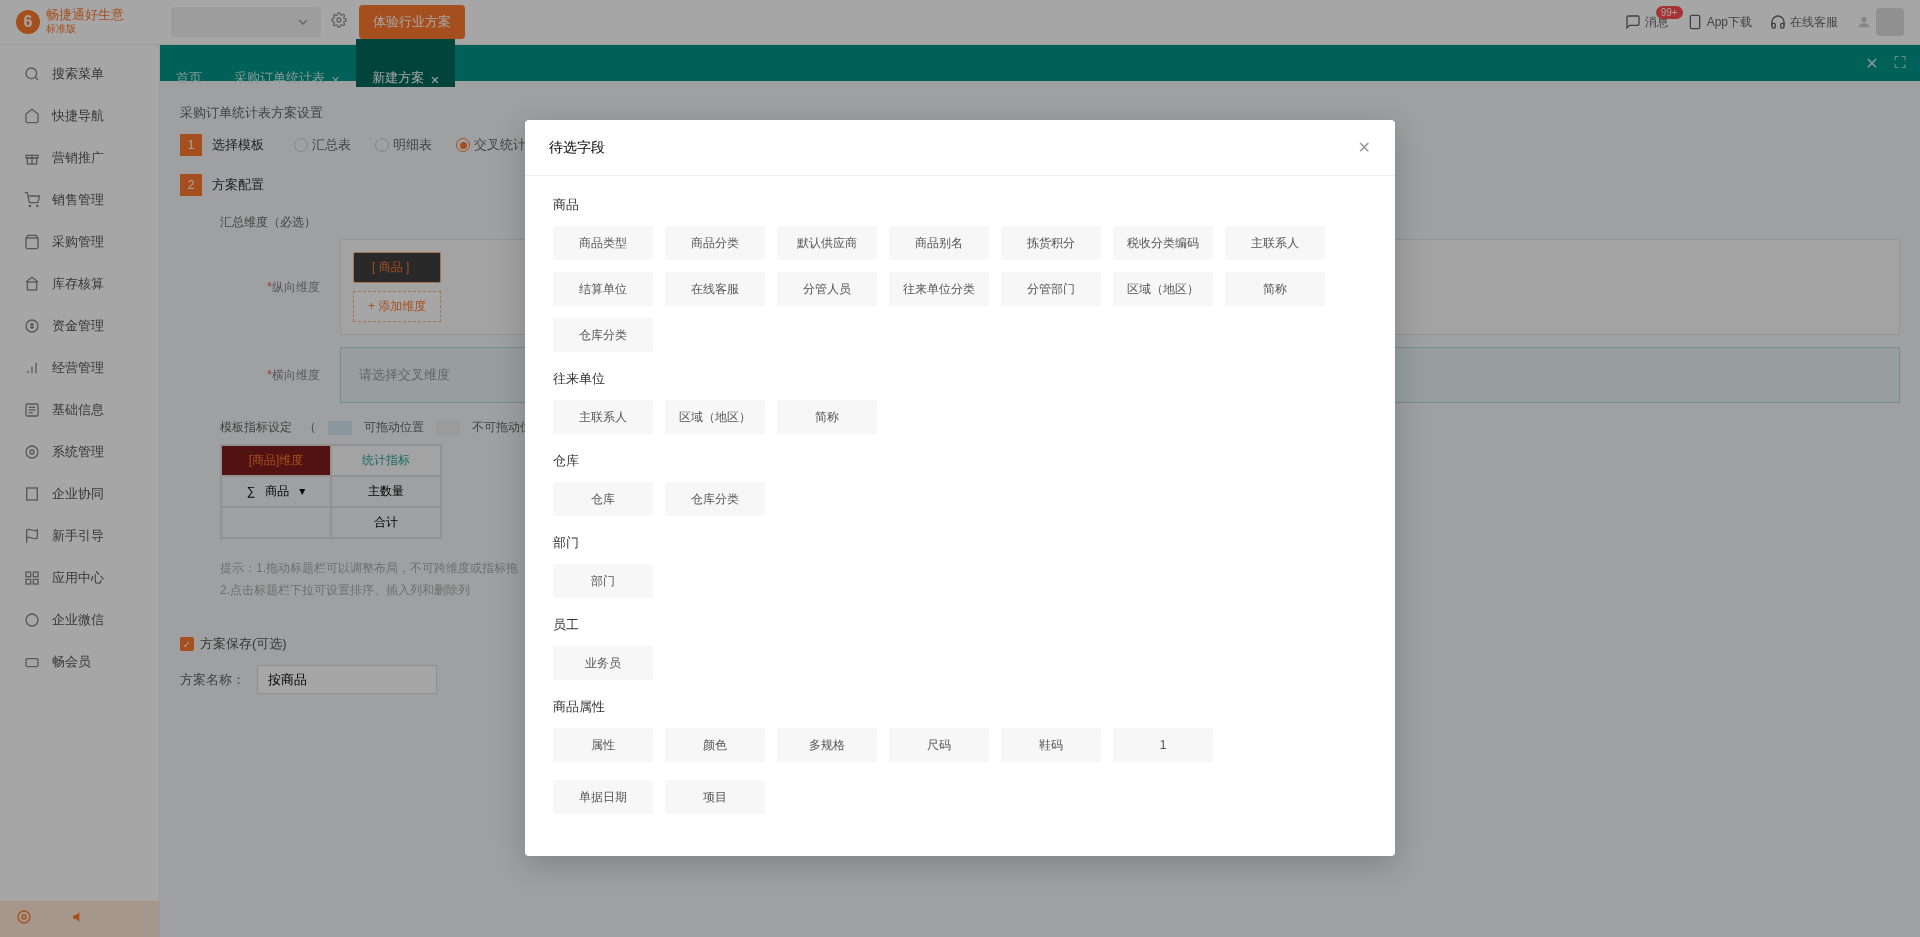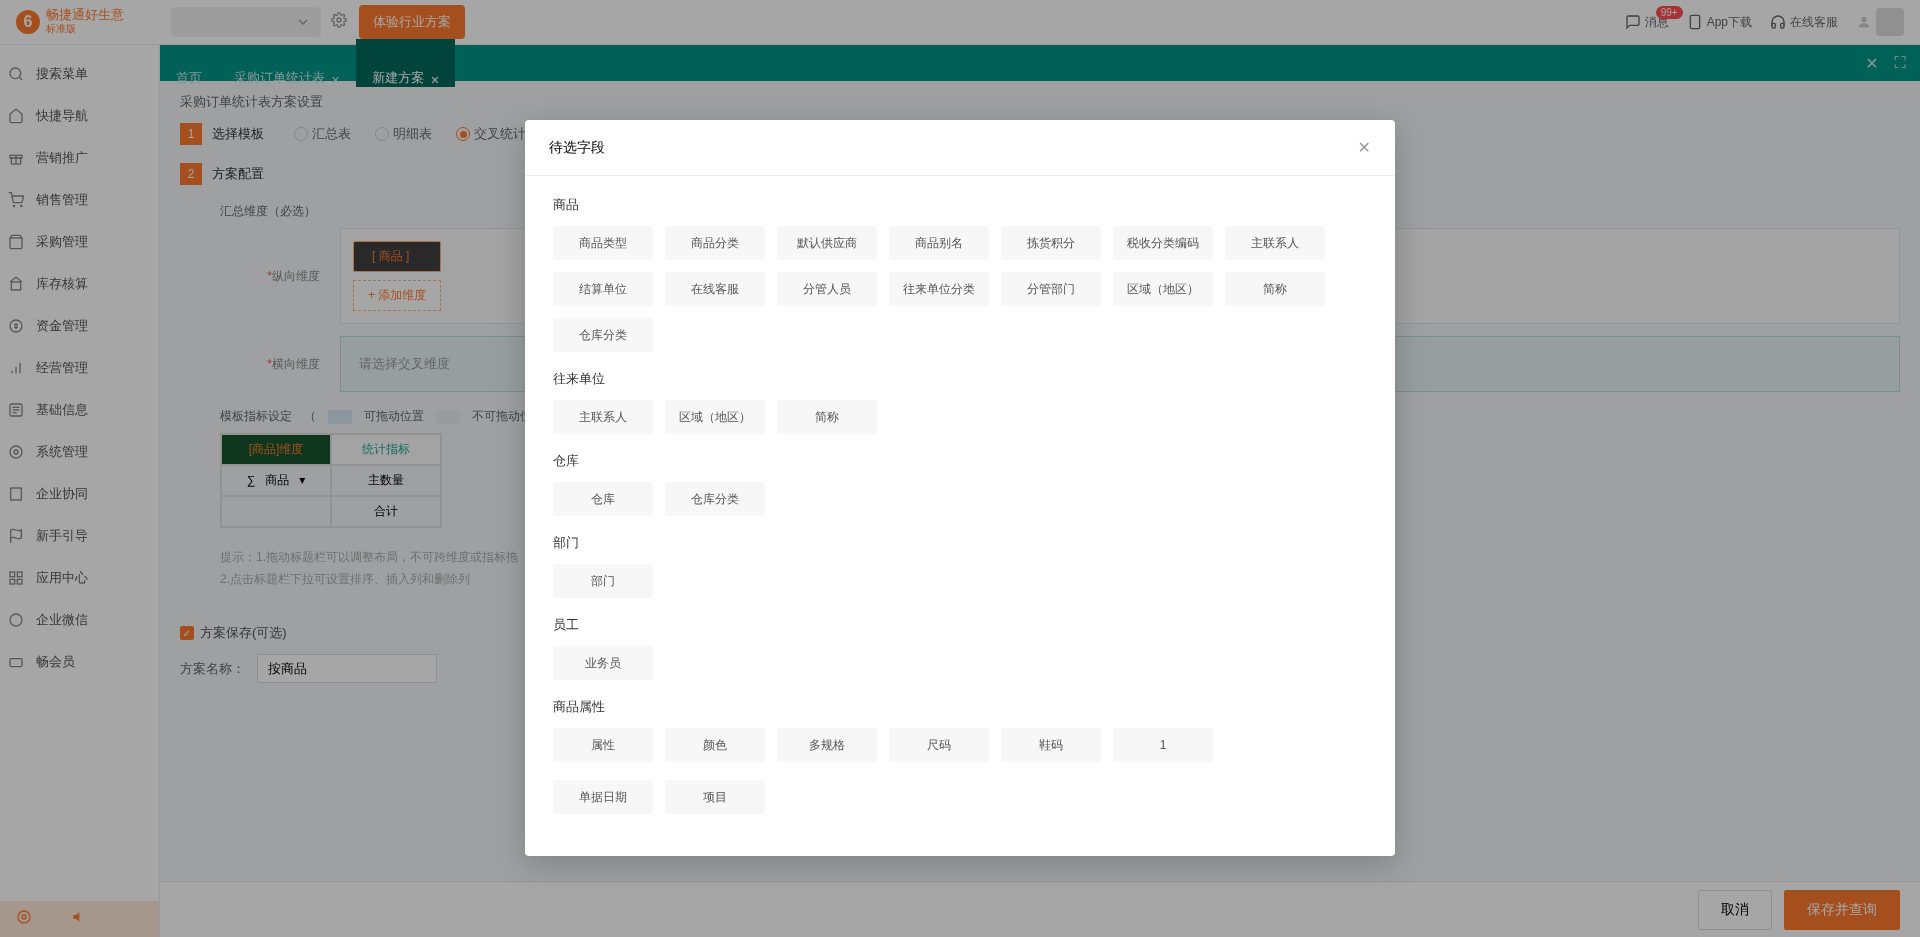--- a/index.html
+++ b/index.html
@@ -16,34 +16,34 @@
 .exp-btn { margin-left: 12px; background: #ff7a2e; color: #fff; border: none; padding: 8px 14px; border-radius: 4px; font-size: 13px; cursor: pointer; }
 .header-right { margin-left: auto; display: flex; align-items: center; gap: 18px; color: #666; font-size: 12px; }
 .hr-item { display: flex; align-items: center; gap: 4px; cursor: pointer; }
 .badge { position: relative; }
 .badge-num { position: absolute; top: -8px; right: -14px; background: #ff4d4f; color: #fff; font-size: 10px; padding: 1px 5px; border-radius: 8px; }
 .avatar { width: 28px; height: 28px; background: #ddd; border-radius: 4px; }
 
 
 .sidebar { position: absolute; left: 0; top: 45px; bottom: 0; width: 160px; background: #fff; border-right: 1px solid #eee; display: flex; flex-direction: column; }
 .menu-list { flex: 1; padding-top: 8px; }
-.menu-item { display: flex; align-items: center; gap: 12px; padding: 12px 8px; color: #555; font-size: 13px; cursor: pointer; }
+.menu-item { display: flex; align-items: center; gap: 12px; padding: 12px 24px; color: #555; font-size: 13px; cursor: pointer; }
 .menu-icon { width: 16px; height: 16px; display: inline-block; color: #888; }
 .sidebar-footer { height: 36px; background: #ffe8d9; display: flex; align-items: center; padding: 0 16px; gap: 40px; color: #ff7a2e; }
 
 
 .main { position: absolute; left: 160px; top: 45px; right: 0; bottom: 0; background: #f5f6f7; display: flex; flex-direction: column; }
 .tab-bar { height: 36px; background: #009688; display: flex; align-items: center; padding: 0; }
 .tab { height: 48px; display: flex; align-items: flex-end; padding: 0 16px; color: #cce8e5; font-size: 13px; cursor: pointer; gap: 6px; }
 .tab.active { background: #00695c; color: #fff; }
 .tab-close { font-size: 11px; }
 .tab-right { margin-left: auto; display: flex; gap: 4px; padding-right: 8px; }
 .tab-right-btn { width: 24px; height: 24px; display: flex; align-items: center; justify-content: center; color: #cce8e5; cursor: pointer; }
 
-.content { flex: 1; padding: 12px 20px; overflow: auto; position: relative; }
+.content { flex: 1; padding: 23px 20px; overflow: auto; position: relative; }
 .breadcrumb { font-size: 13px; color: #666; margin-bottom: 12px; }
 
 .step-row { display: flex; align-items: center; gap: 10px; margin-bottom: 18px; }
 .step-num { width: 22px; height: 22px; background: #ff7a2e; color: #fff; font-size: 12px; display: flex; align-items: center; justify-content: center; }
 .step-label { font-size: 13px; color: #333; }
 .radio-group { display: flex; gap: 24px; margin-left: 20px; }
 .radio-item { display: flex; align-items: center; gap: 4px; font-size: 13px; color: #666; cursor: pointer; }
 .radio-circle { width: 14px; height: 14px; border: 1px solid #ccc; border-radius: 50%; display: flex; align-items: center; justify-content: center; }
 .radio-circle.checked { border-color: #ff7a2e; }
 .radio-dot { width: 7px; height: 7px; background: #ff7a2e; border-radius: 50%; }
@@ -60,21 +60,21 @@
 .cross-placeholder { flex: 1; background: #e8f4f3; border: 1px solid #b8dcd8; padding: 18px; font-size: 13px; color: #999; }
 
 .metric-row { display: flex; align-items: center; gap: 12px; font-size: 12px; color: #666; margin: 16px 0 8px 40px; }
 .swatch { width: 24px; height: 14px; display: inline-block; }
 .swatch.blue { background: #d4e8f5; }
 .swatch.gray { background: #eee; }
 
 .metric-table { margin-left: 40px; border: 1px solid #e0e0e0; display: inline-block; }
 .mt-head { display: flex; }
 .mt-cell { border: 1px solid #e0e0e0; padding: 6px 20px; font-size: 12px; min-width: 110px; text-align: center; }
-.mt-cell.orange { color: #ff7a2e; background: #14532d; }
+.mt-cell.orange { color: #ff7a2e; background: #7f1d1d; }
 .mt-cell.green { color: #26a69a; background: #fafafa; }
 .mt-row { display: flex; }
 
 .hints { margin: 16px 0 0 40px; font-size: 12px; color: #aaa; line-height: 1.8; }
 
 .save-section { margin-top: 20px; padding-top: 14px; }
 .save-check { display: flex; align-items: center; gap: 6px; font-size: 13px; color: #555; }
 .checkbox { width: 14px; height: 14px; background: #ff7a2e; border-radius: 2px; display: flex; align-items: center; justify-content: center; color: #fff; font-size: 10px; }
 .save-name { display: flex; align-items: center; gap: 12px; margin-top: 12px; font-size: 13px; color: #666; }
 .save-name input { border: 1px solid #ddd; padding: 6px 10px; width: 180px; font-size: 13px; }
@@ -376,24 +376,20 @@
         <span class="checkbox">✓</span>
         <span>方案保存(可选)</span>
       </div>
       <div class="save-name">
         <span>方案名称：</span>
         <input type="text" value="按商品" style="">
       </div>
     </div>
   </div>
 
-  <div class="footer-bar">
-    <button class="btn">取消</button>
-    <button class="btn primary">保存并查询</button>
-  </div>
 </div>
 
 <div class="overlay">
   <div class="modal">
     <div class="modal-header">
       <div class="modal-title">待选字段</div>
       <div class="modal-close">✕</div>
     </div>
     <div class="modal-body" id="modal-body">
 

